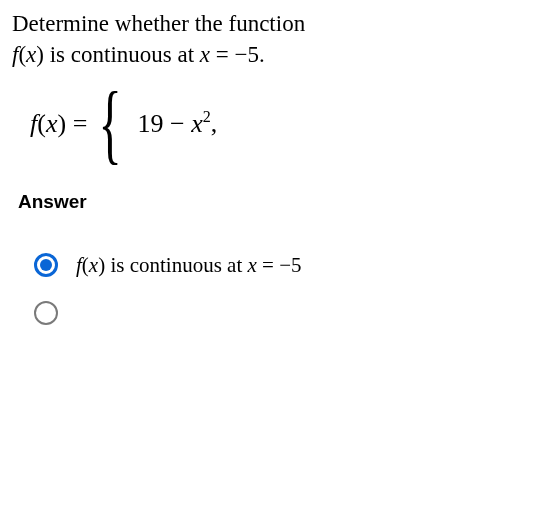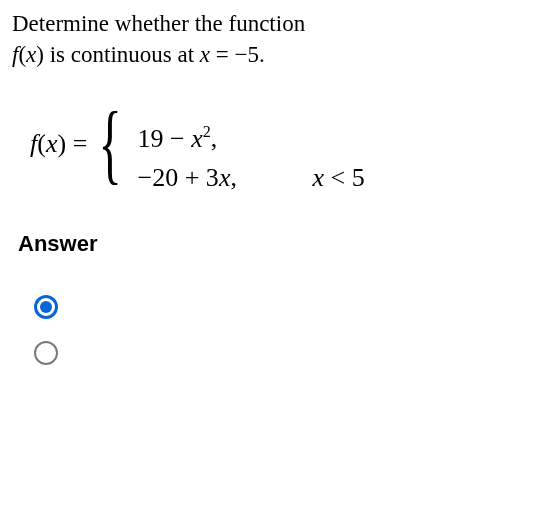--- a/index.html
+++ b/index.html
@@ -28,28 +28,28 @@
   }
   .brace {
     font-size: 88px;
     line-height: 0.72;
     font-weight: 400;
     margin: 0 6px 0 2px;
     transform: scaleX(0.55);
     display: inline-block;
     font-family: 'Times New Roman', serif;
   }
-  .cases { display: flex; flex-direction: column; gap: 4px; margin-top: 29px; }
+  .cases { display: flex; flex-direction: column; gap: 34px; }
   .case-row { display: flex; align-items: baseline; }
   .case-expr { width: 175px; }
   .case-cond { width: 110px; }
   .answer-label {
     font-family: Arial, Helvetica, sans-serif;
     font-weight: 700;
-    font-size: 22px;
+    font-size: 19px;
     margin: 0 0 36px 6px;
   }
   .option-row {
     display: flex;
     align-items: center;
     margin: 0 0 22px 22px;
     font-size: 21px;
   }
   .radio {
     width: 24px;
@@ -88,34 +88,29 @@
     <span>
       <span class="math-i">f</span><span>(</span><span class="math-i">x</span><span>)</span><span> = </span>
     </span>
     <span class="brace">{</span>
     <div class="cases">
       <div class="case-row">
         <span class="case-expr">
           <span>19 − </span><span class="math-i">x</span><span class="sup">2</span><span>,</span>
         </span>
       </div>
-      <div class="case-row">
-        <span class="case-expr">
-          <span>−20 + 3</span><span class="math-i">x</span><span>,</span>
-        </span>
-        <span class="case-cond">
-          <span class="math-i">x</span><span> &lt; 5</span>
-        </span>
-      </div>
     </div>
   </div>
 
   <div class="answer-label">Answer</div>
 
   <div class="option-row">
     <span class="radio selected"></span>
+    <span>
+      <span class="math-i">f</span><span>(</span><span class="math-i">x</span><span>)</span><span> is continuous at </span><span class="math-i">x</span><span> = </span><span>−5</span>
+    </span>
   </div>
 
   <div class="option-row">
     <span class="radio unselected"></span>
   </div>
 
 </div>
 
 </body></html>

